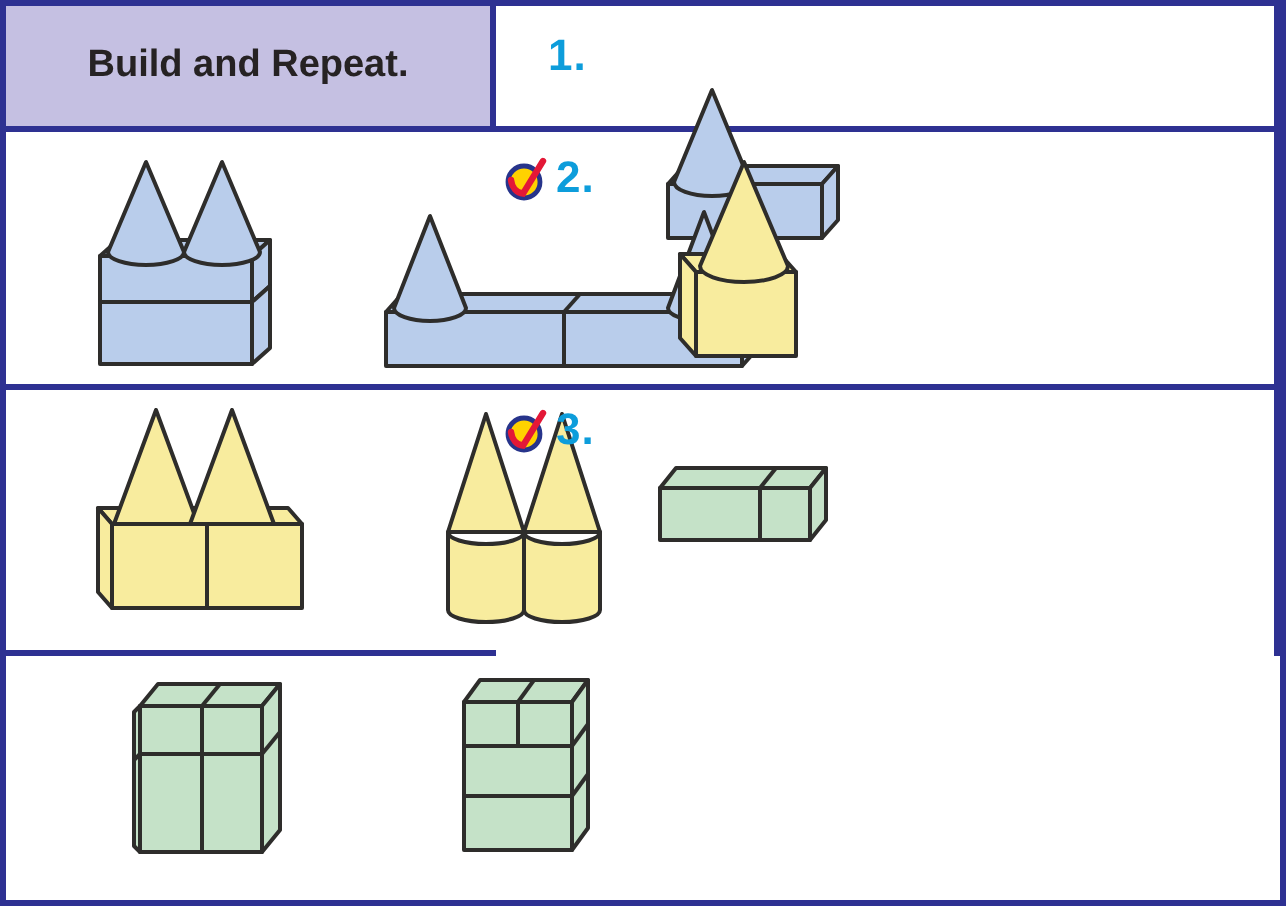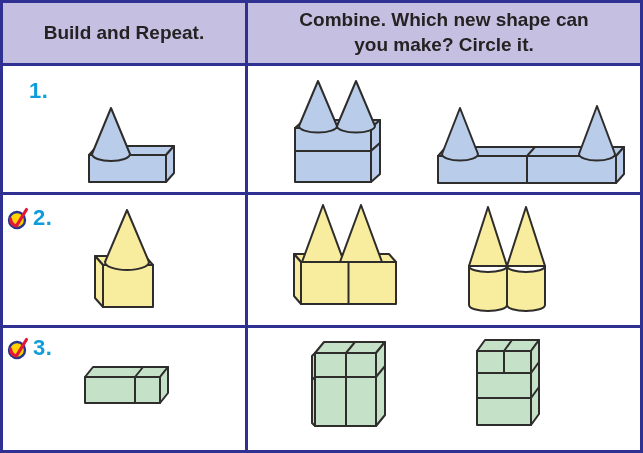--- a/index.html
+++ b/index.html
@@ -44,23 +44,20 @@
   svg { display:block; }
 </style>
 </head>
 <body>
 
 <div class="sheet">
   <div class="tbl">
 
     <div class="cell hdr col-left row-div">
       <span>Build and Repeat.</span>
-    </div>
-    <div class="cell hdr hdr-combine row-div">
-      <span>Combine. Which new shape can you make? Circle it.</span>
     </div>
 
     <div class="cell col-left row-div">
       <div class="label-row" style="left:26px; top:12px;">
         <span class="num">1.</span>
       </div>
       <svg class="shape" style="left:77px; top:38px;" width="100" height="82" viewBox="0 0 100 82" role="img" aria-label="blue cone on a blue rectangular prism">
         <g fill="#b9cdeb" stroke="#2e2d2b" stroke-width="2" stroke-linejoin="round">
           <path d="M9,51 L17,42 L94,42 L86,51 Z"></path>
           <path d="M86,51 L94,42 L94,69 L86,78 Z"></path>

